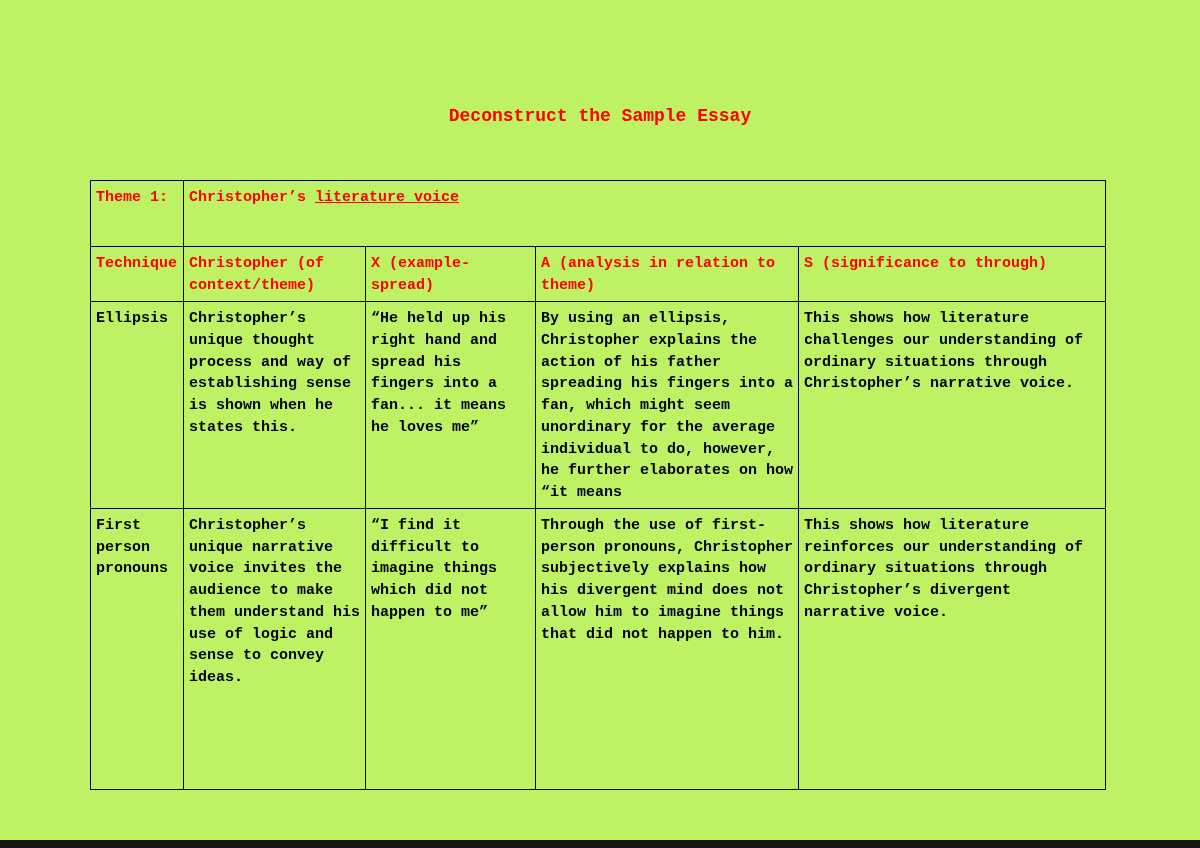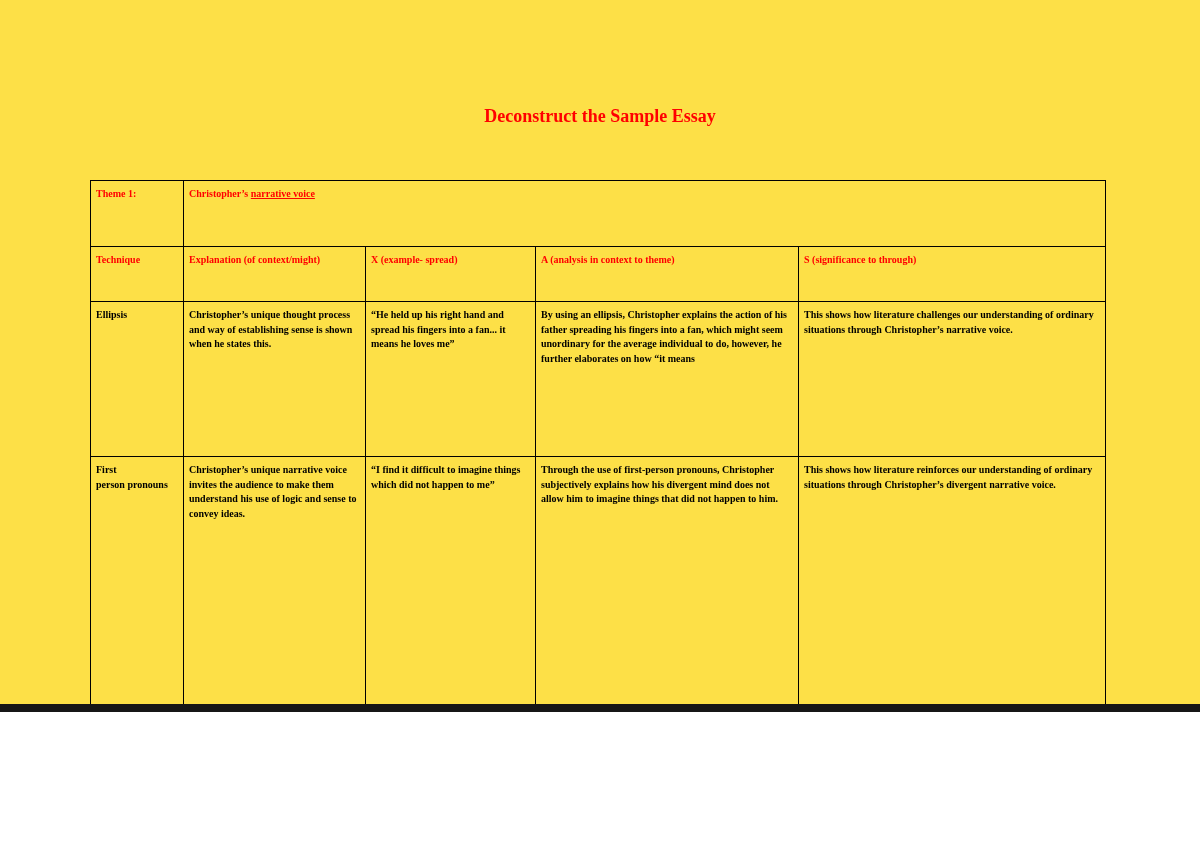--- a/index.html
+++ b/index.html
@@ -3,23 +3,23 @@
 <meta charset="utf-8">
 <style>
   html, body {
     margin: 0;
     padding: 0;
     background: #ffffff;
   }
   .page {
     position: relative;
     width: 1200px;
-    height: 712px;
-    background: #fde047;
-    font-family: Liberation Serif, serif;
+    height: 848px;
+    background: #bef264;
+    font-family: Liberation Mono, monospace;
     overflow: hidden;
   }
   .title {
     position: absolute;
     top: 106px;
     left: 0;
     width: 100%;
     margin: 0;
     text-align: center;
     color: #ff0000;
@@ -31,21 +31,21 @@
     left: 90px;
     top: 180px;
     width: 1015px;
     border-collapse: collapse;
     table-layout: fixed;
   }
   table.essay-table td {
     border: 1.5px solid #000000;
     vertical-align: top;
     padding: 6px 4px 4px 5px;
-    font-size: 10px;
+    font-size: 15px;
     font-weight: bold;
     line-height: 1.45;
     color: #000000;
     overflow: hidden;
     word-wrap: break-word;
   }
   tr.theme-row td {
     color: #ff0000;
     height: 55px;
   }
@@ -83,28 +83,28 @@
       <col style="width:93px">
       <col style="width:182px">
       <col style="width:170px">
       <col style="width:263px">
       <col style="width:307px">
     </colgroup>
 
     <tbody>
         <tr class="theme-row">
       <td class="theme-label-cell">Theme 1:</td>
-      <td class="theme-value-cell" colspan="4"><span>Christopher’s </span><span class="underline">narrative voice</span></td>
+      <td class="theme-value-cell" colspan="4"><span>Christopher’s </span><span class="underline">literature voice</span></td>
     </tr>
 
     <tr class="header-row">
       <td>Technique</td>
-      <td>Explanation (of context/might)</td>
+      <td>Christopher (of context/theme)</td>
       <td>X (example- spread)</td>
-      <td>A (analysis in context to theme)</td>
+      <td>A (analysis in relation to theme)</td>
       <td>S (significance to through)</td>
     </tr>
 
     <tr class="body-row body-row-2">
       <td class="technique-cell">Ellipsis</td>
       <td>Christopher’s unique thought process and way of establishing sense is shown when he states this.</td>
       <td>“He held up his right hand and spread his fingers into a fan... it means he loves me”</td>
       <td>By using an ellipsis, Christopher explains the action of his father spreading his fingers into a fan, which might seem unordinary for the average individual to do, however, he further elaborates on how “it means</td>
       <td>This shows how literature challenges our understanding of ordinary situations through Christopher’s narrative voice.</td>
     </tr>

